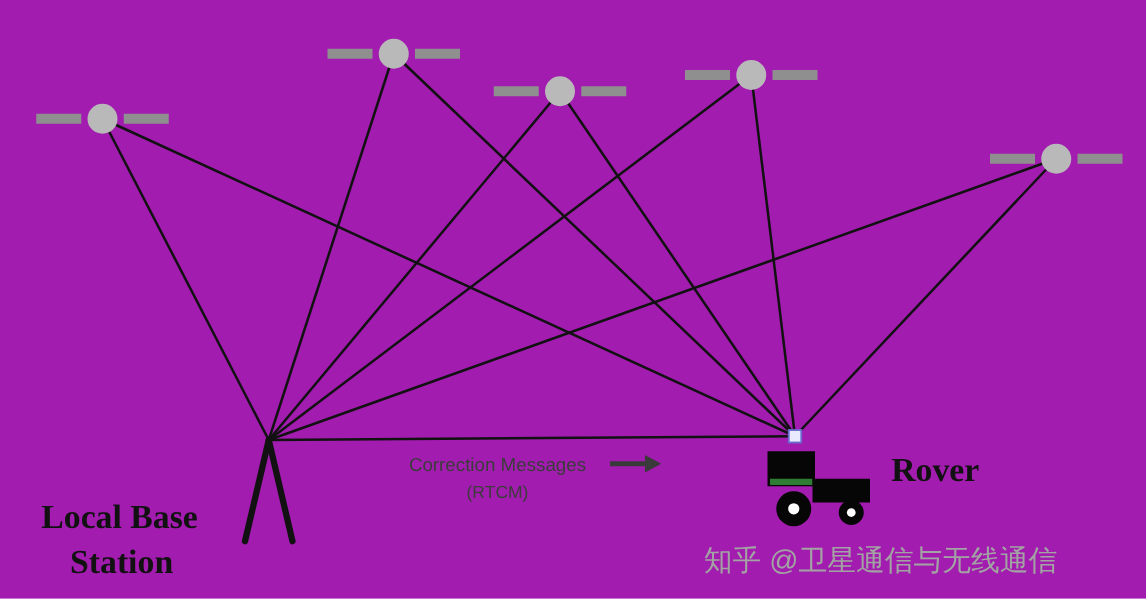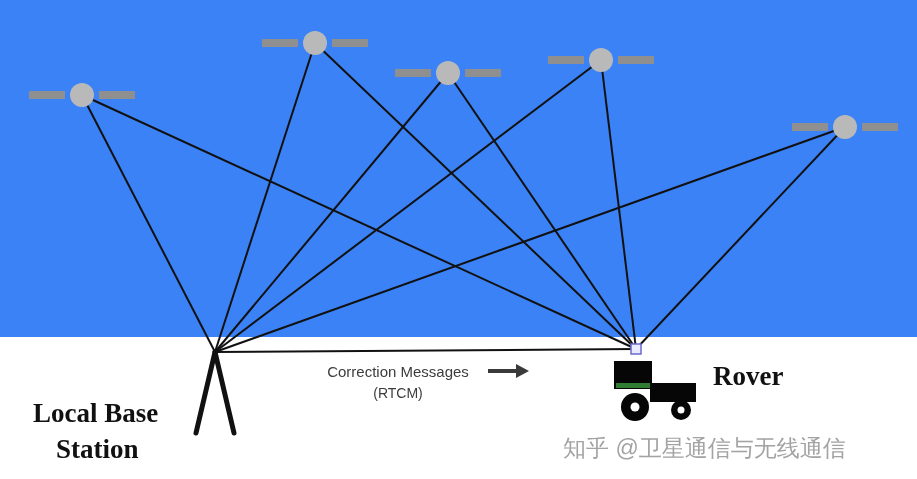--- a/index.html
+++ b/index.html
@@ -7,22 +7,22 @@
     padding: 0;
     background: #ffffff;
     width: 917px;
     height: 479px;
     overflow: hidden;
     font-family: "Liberation Sans", sans-serif;
   }
   .stage {
     position: relative;
     width: 917px;
-    height: 337px;
-    background: #3b82f6;
+    height: 479px;
+    background: #a21caf;
   }
   svg { display: block; }
   text { user-select: none; }
   .label-serif {
     font-family: "Liberation Serif", serif;
     font-weight: 700;
     font-size: 27px;
     fill: #111111;
   }
   .label-correction {

